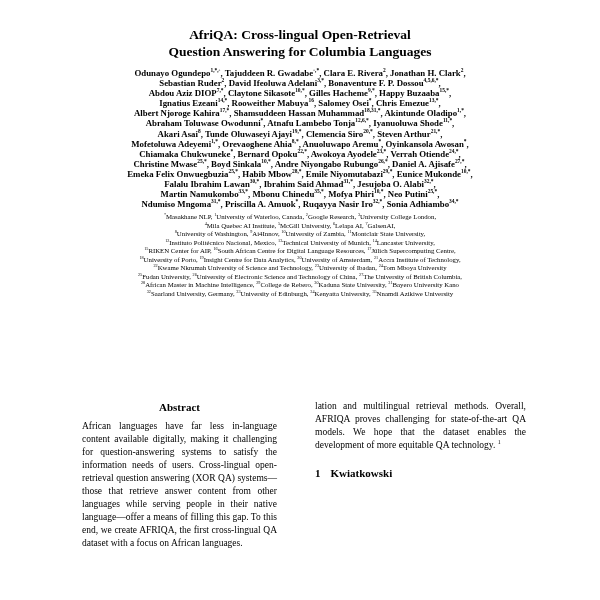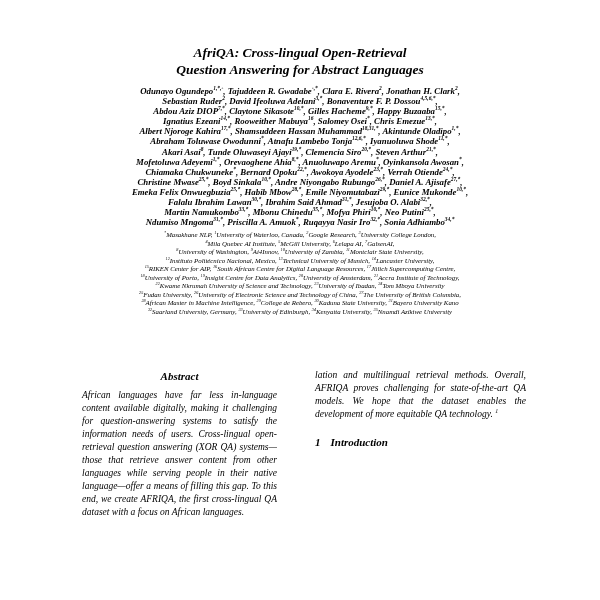--- a/index.html
+++ b/index.html
@@ -1,43 +1,43 @@
 <!DOCTYPE html>
 <html><head>
 <meta charset="utf-8">
 <style>
   html,body{margin:0;padding:0;background:#ffffff;}
   .page{
     width:600px;height:600px;background:#ffffff;overflow:hidden;
     font-family:"Liberation Serif",serif;color:#000;position:relative;
   }
-  .content{width:452px;margin:0 auto;padding-top:44px;font-style:italic;}
+  .content{width:452px;margin:0 auto;padding-top:26px;}
   .title{text-align:center;font-weight:bold;font-size:13.5px;line-height:17px;}
   .authors{margin-top:8px;text-align:center;font-weight:bold;font-size:8.8px;line-height:10.1px;}
   .author-line{white-space:nowrap;}
   .affils{margin-top:4px;text-align:center;font-size:6.8px;line-height:8.5px;}
   .affil-line{white-space:nowrap;}
   sup{font-size:62%;line-height:0;vertical-align:super;}
-  .cols{display:flex;gap:30px;margin-top:53px;}
+  .cols{display:flex;gap:30px;margin-top:102px;}
   .col{width:219px;}
   .abstract-h{text-align:center;font-weight:bold;font-size:11px;line-height:14px;margin-bottom:6px;}
   .abstract-body{padding:0 8px;}
   .body-text{font-size:9.5px;line-height:13px;text-align:justify;}
   .sec-h{font-weight:bold;font-size:11px;line-height:14px;margin-top:14px;display:flex;gap:10px;}
   .intro-text{margin-top:8px;}
 </style>
 </head>
 <body>
 
 <div class="page">
   <div class="content">
 
     <div class="title">
       <div>AfriQA: Cross-lingual Open-Retrieval</div>
-      <div>Question Answering for Abstract Languages</div>
+      <div>Question Answering for Columbia Languages</div>
     </div>
 
     <div class="authors">
         <div class="author-line">Odunayo Ogundepo<sup>1,*,◦</sup>, Tajuddeen R. Gwadabe<sup>◦,*</sup>, Clara E. Rivera<sup>2</sup>, Jonathan H. Clark<sup>2</sup>,</div>
         <div class="author-line">Sebastian Ruder<sup>2</sup>, David Ifeoluwa Adelani<sup>3,*</sup>, Bonaventure F. P. Dossou<sup>4,5,6,*</sup>,</div>
         <div class="author-line">Abdou Aziz DIOP<sup>7,*</sup>, Claytone Sikasote<sup>10,*</sup>, Gilles Hacheme<sup>9,*</sup>, Happy Buzaaba<sup>15,*</sup>,</div>
         <div class="author-line">Ignatius Ezeani<sup>14,*</sup>, Rooweither Mabuya<sup>16</sup>, Salomey Osei<sup>*</sup>, Chris Emezue<sup>13,*</sup>,</div>
         <div class="author-line">Albert Njoroge Kahira<sup>17,*</sup>, Shamsuddeen Hassan Muhammad<sup>18,31,*</sup>, Akintunde Oladipo<sup>1,*</sup>,</div>
         <div class="author-line">Abraham Toluwase Owodunni<sup>*</sup>, Atnafu Lambebo Tonja<sup>12,6,*</sup>, Iyanuoluwa Shode<sup>11,*</sup>,</div>
         <div class="author-line">Akari Asai<sup>8</sup>, Tunde Oluwaseyi Ajayi<sup>19,*</sup>, Clemencia Siro<sup>20,*</sup>, Steven Arthur<sup>21,*</sup>,</div>
@@ -67,19 +67,19 @@
 
       <div class="col">
         <div class="abstract-h">Abstract</div>
         <div class="body-text abstract-body">African languages have far less in-language content available digitally, making it challenging for question-answering systems to satisfy the information needs of users. Cross-lingual open-retrieval question answering (XOR QA) systems—those that retrieve answer content from other languages while serving people in their native language—offer a means of filling this gap. To this end, we create AFRIQA, the first cross-lingual QA dataset with a focus on African languages.</div>
       </div>
 
       <div class="col">
         <div class="body-text">lation and multilingual retrieval methods. Overall, AFRIQA proves challenging for state-of-the-art QA models. We hope that the dataset enables the development of more equitable QA technology. <sup>1</sup></div>
         <div class="sec-h">
           <span>1</span>
-          <span>Introduction</span>
+          <span>Kwiatkowski</span>
         </div>
       </div>
 
     </div>
   </div>
 </div>
 
 </body></html>

